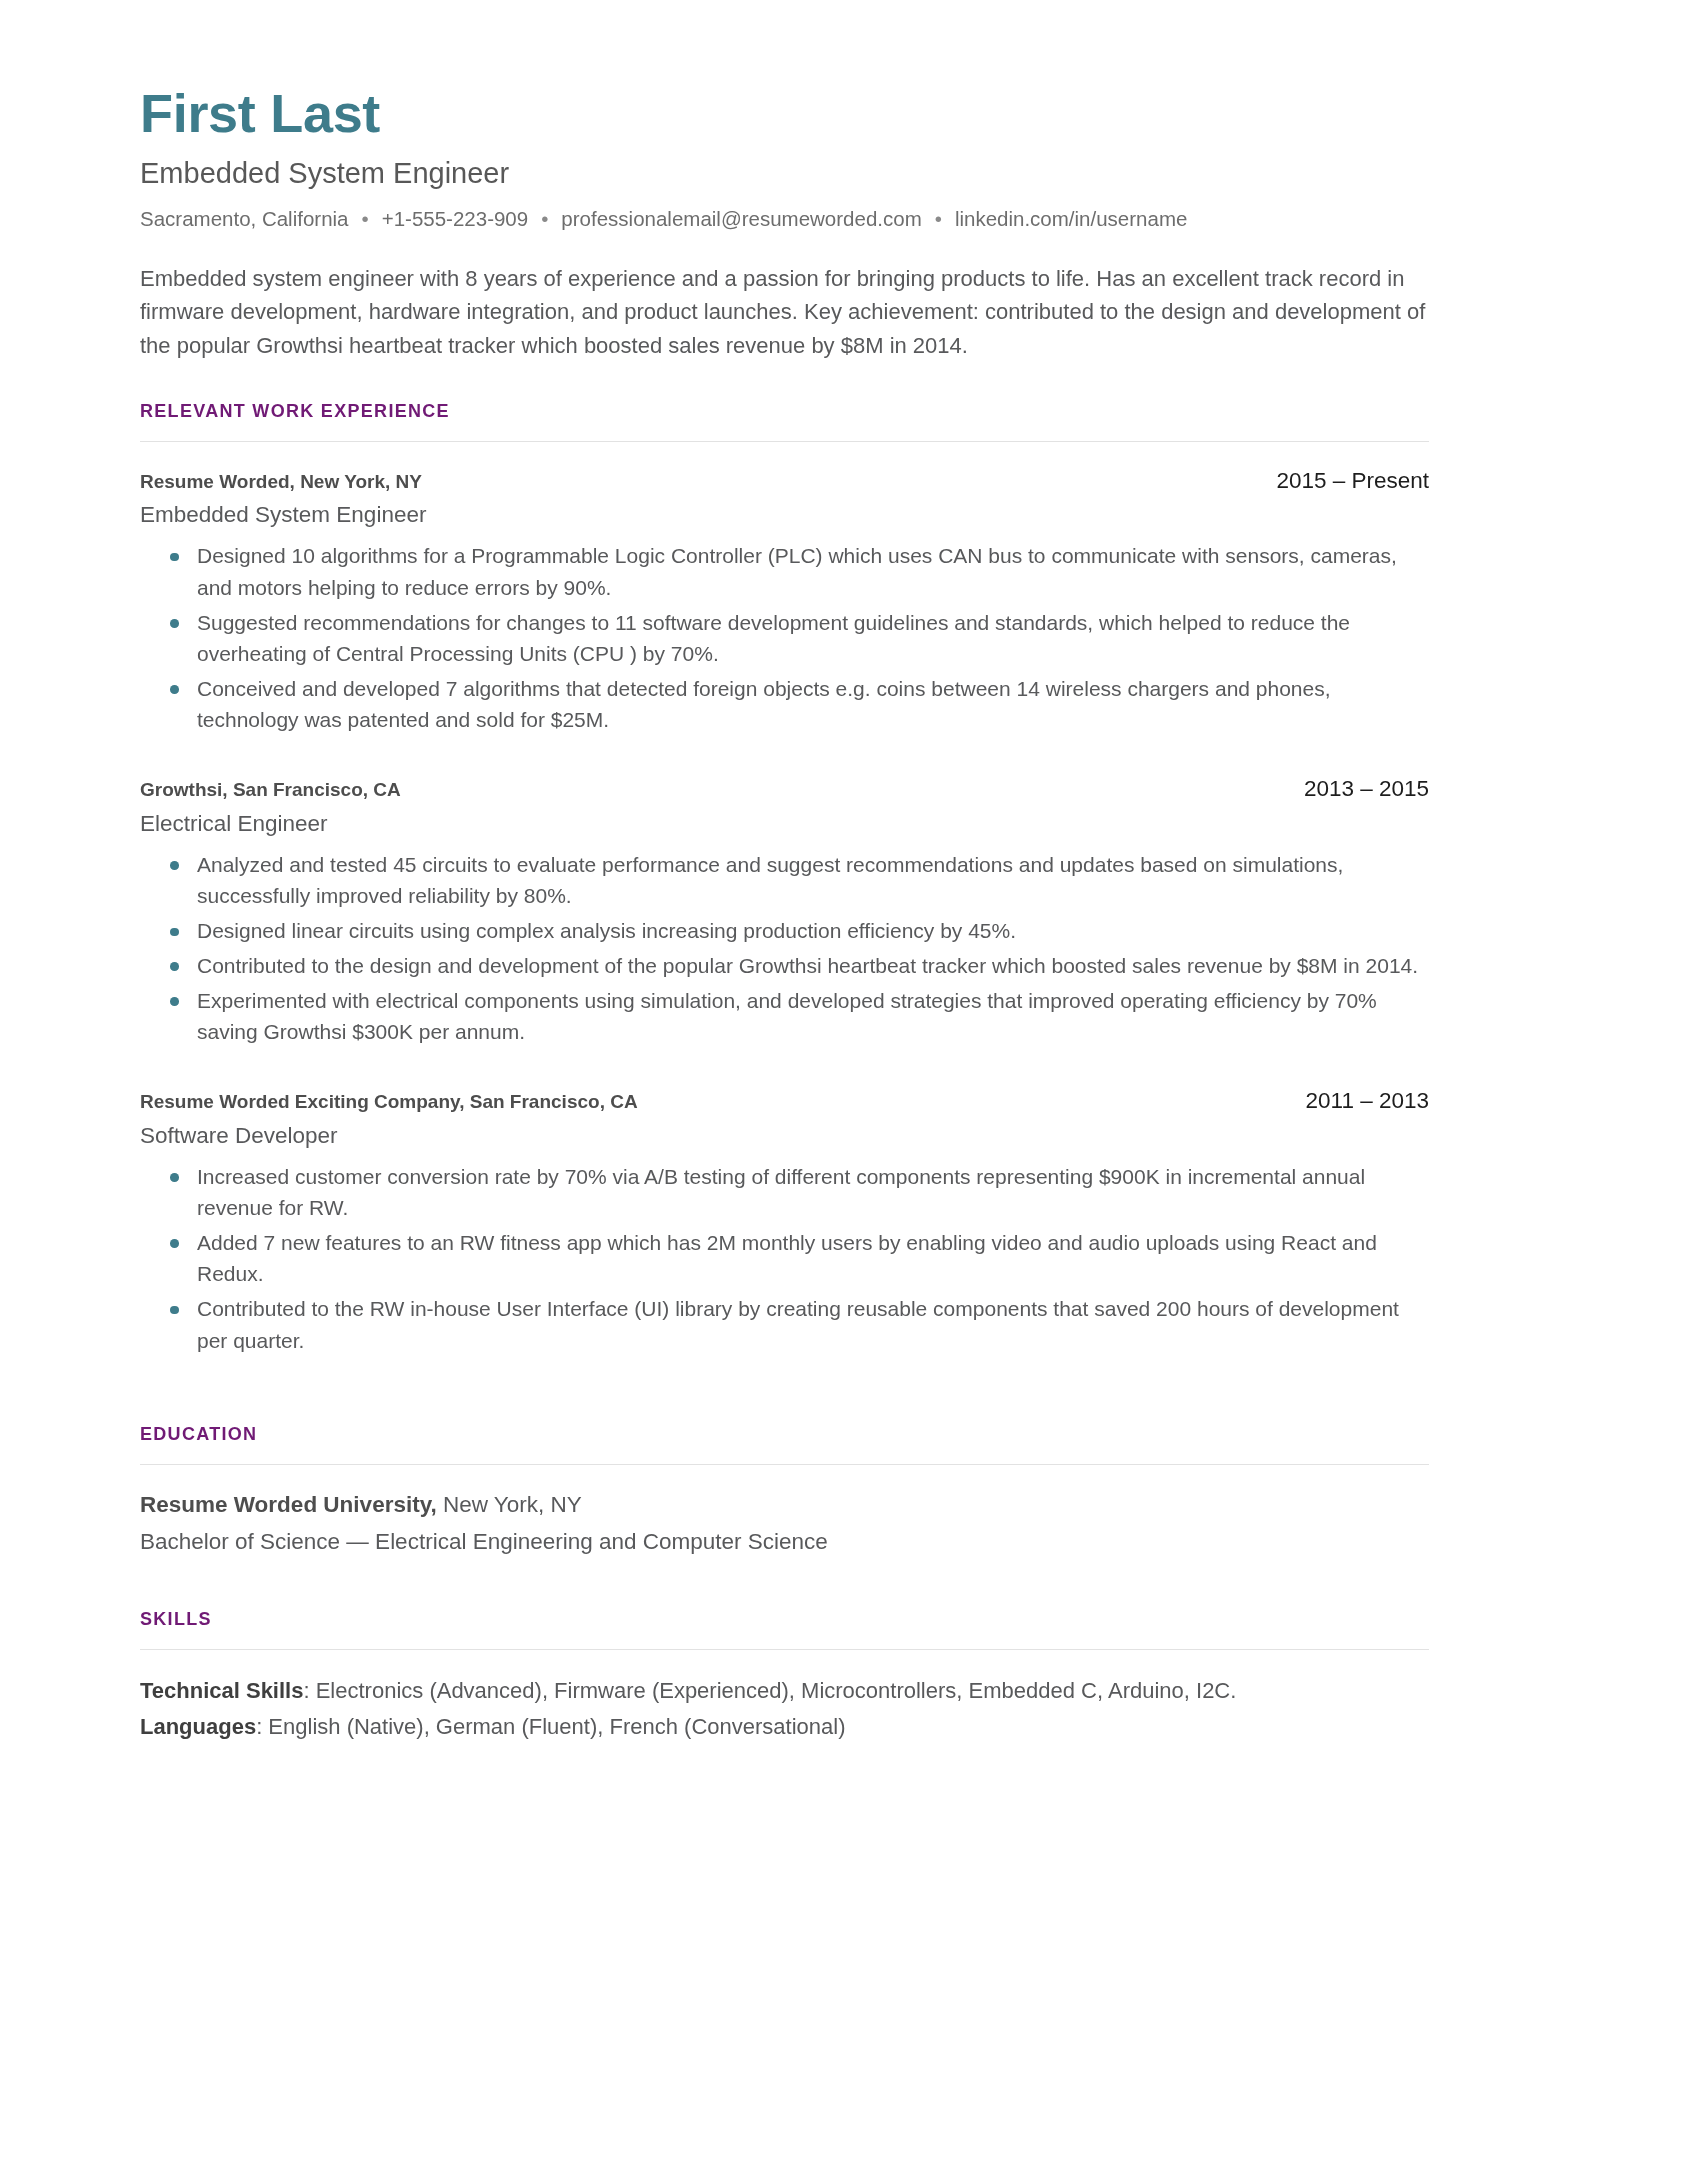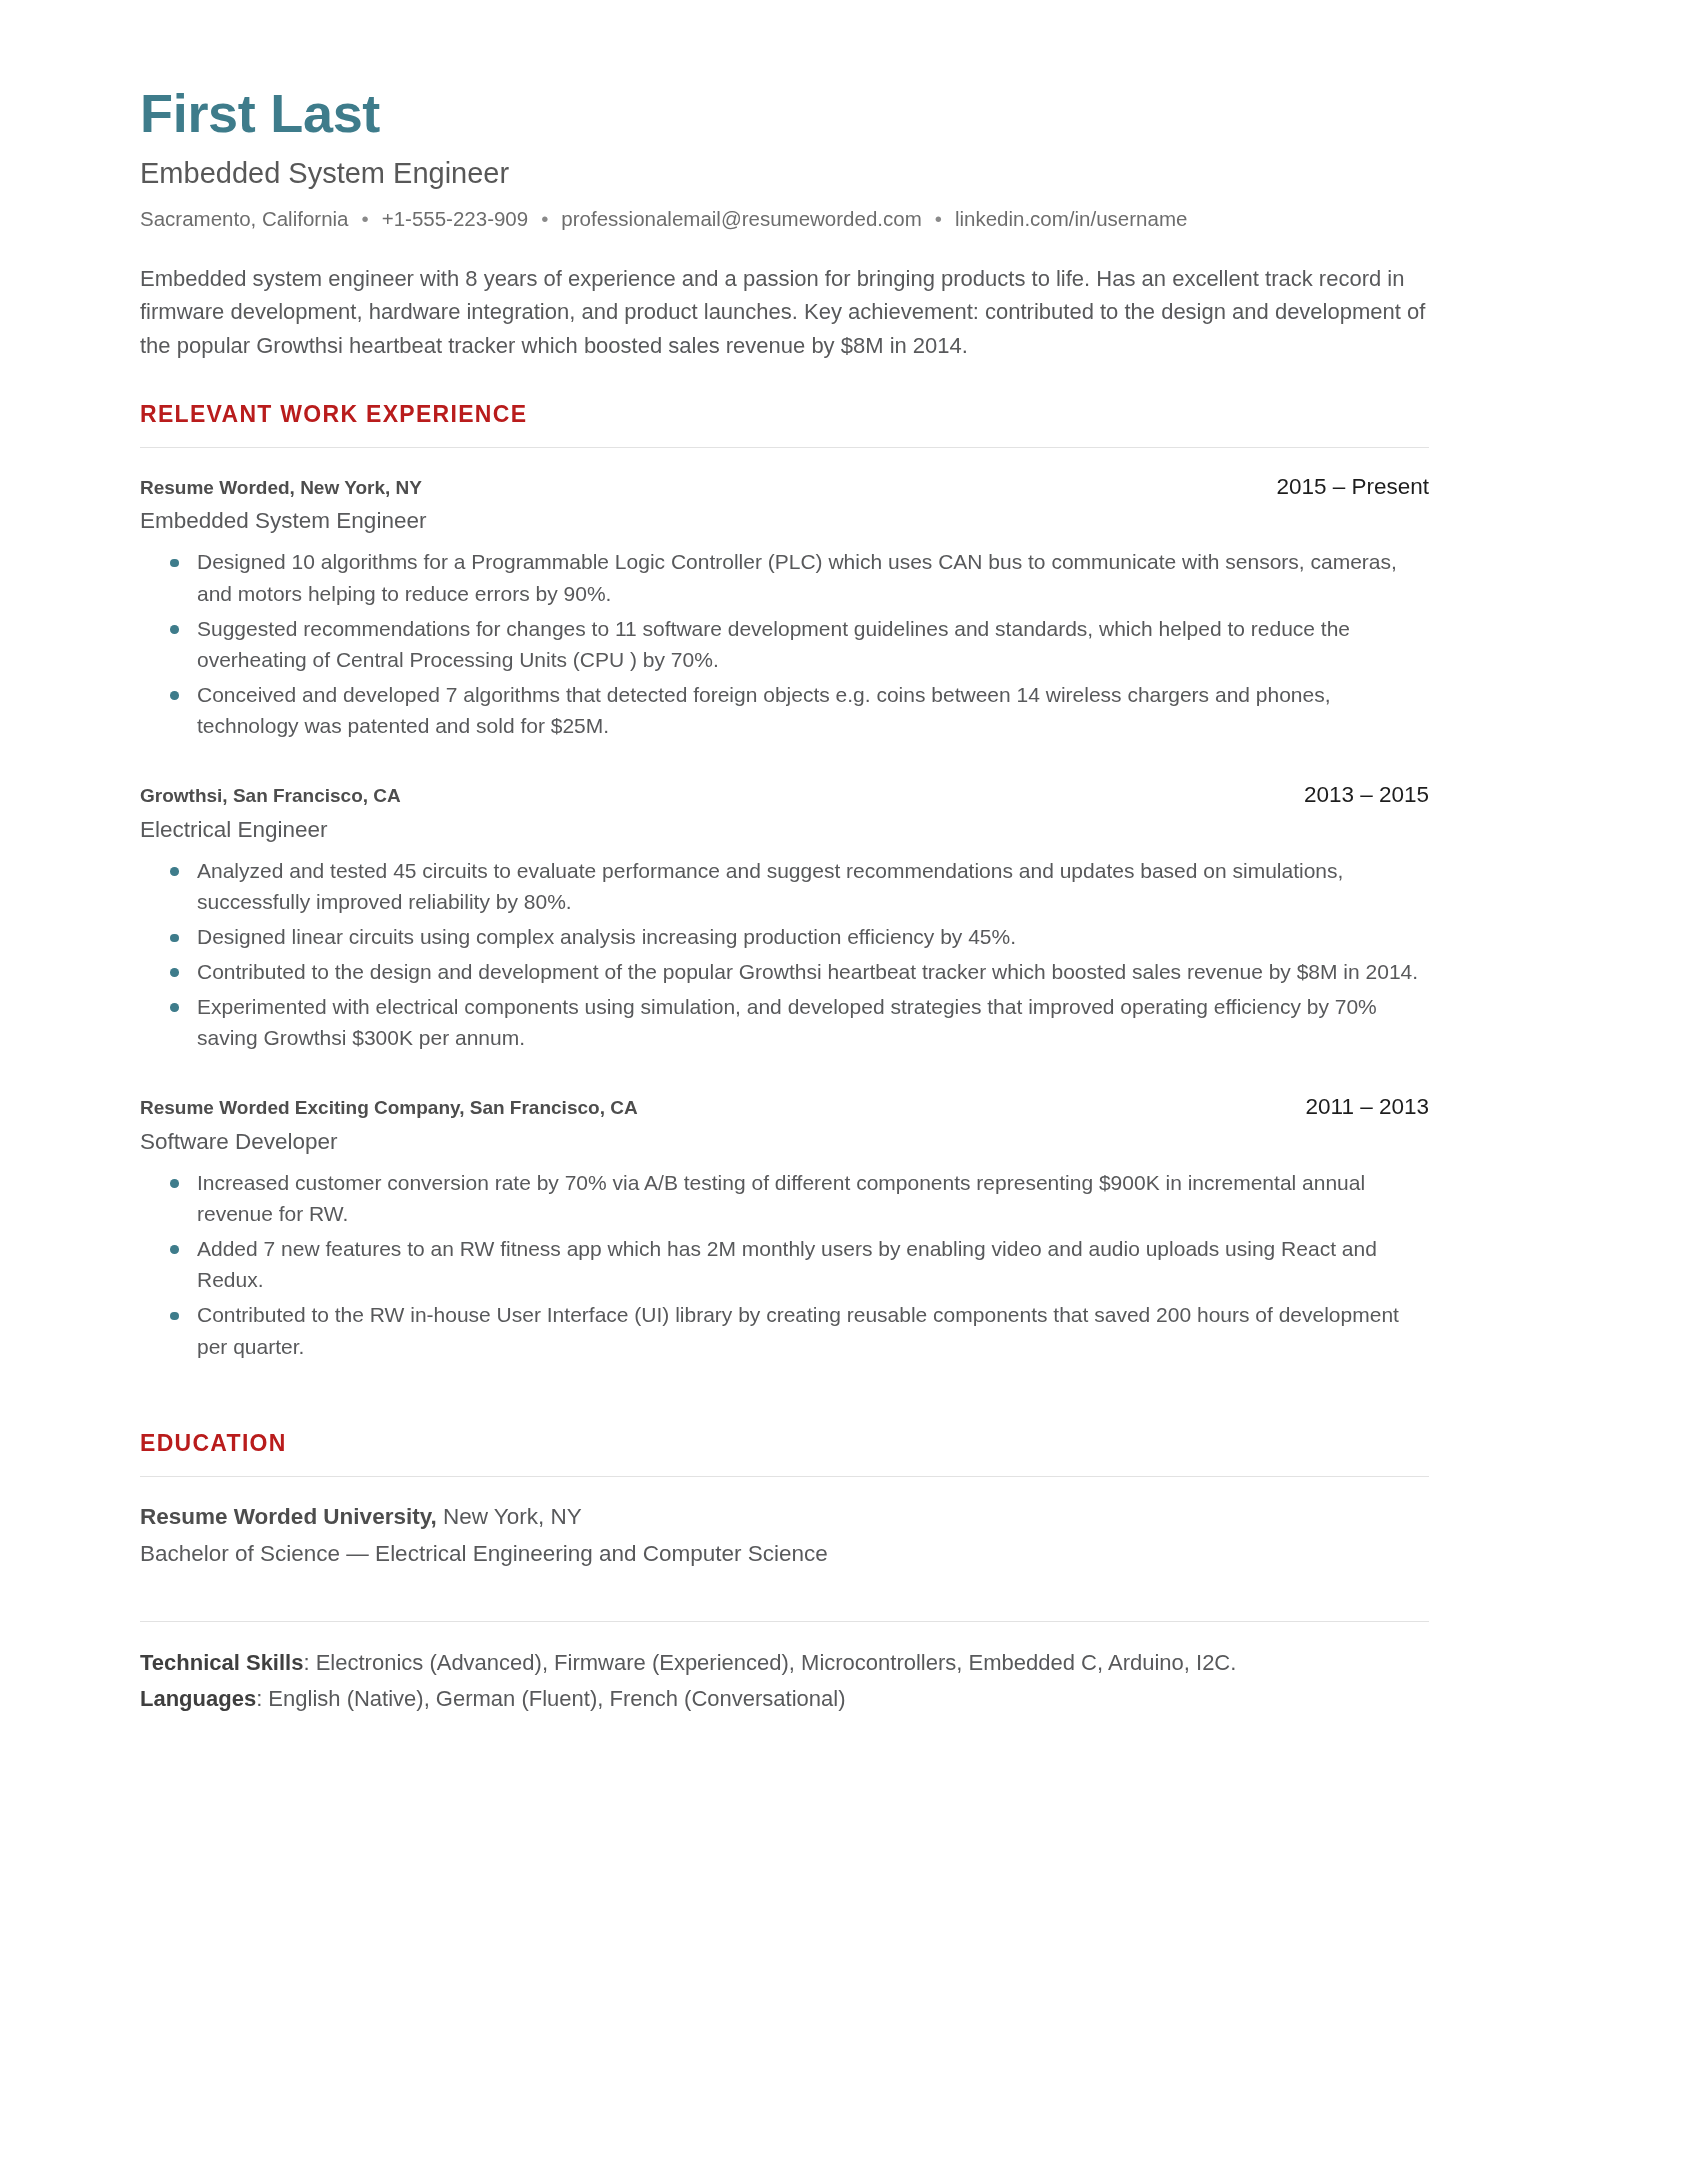--- a/index.html
+++ b/index.html
@@ -61,23 +61,23 @@
     line-height: 1.53;
     margin: 0 0 38px 0;
     max-width: 1290px;
   }
 
   
   .section {
     margin-top: 0;
   }
   .section-title {
-    font-size: 23px;
-    font-weight: 700;
-    color: #b91c1c;
+    font-size: 18px;
+    font-weight: 700;
+    color: #701a75;
     letter-spacing: 1.3px;
     text-transform: uppercase;
     line-height: 1.2;
     margin: 0 0 18.5px 0;
   }
   .rule {
     height: 1.3px;
     background: #e2e2e2;
     width: 100%;
     margin: 0 0 25px 0;
@@ -251,20 +251,21 @@
       <div class="rule"></div>
       <div class="edu-org">
         <b>Resume Worded University,</b><span> New York, NY</span>
       </div>
       <div class="edu-degree">Bachelor of Science — Electrical Engineering and Computer Science</div>
     </div>
 
     <div class="gap-xl"></div>
 
     <div class="section">
+      <div class="section-title">SKILLS</div>
       <div class="rule"></div>
       <div class="skill-line">
         <b>Technical Skills</b><span>: Electronics (Advanced), Firmware (Experienced), Microcontrollers, Embedded C, Arduino, I2C.</span>
       </div>
       <div class="skill-line">
         <b>Languages</b><span>: English (Native), German (Fluent), French (Conversational)</span>
       </div>
     </div>
 
   </div>

